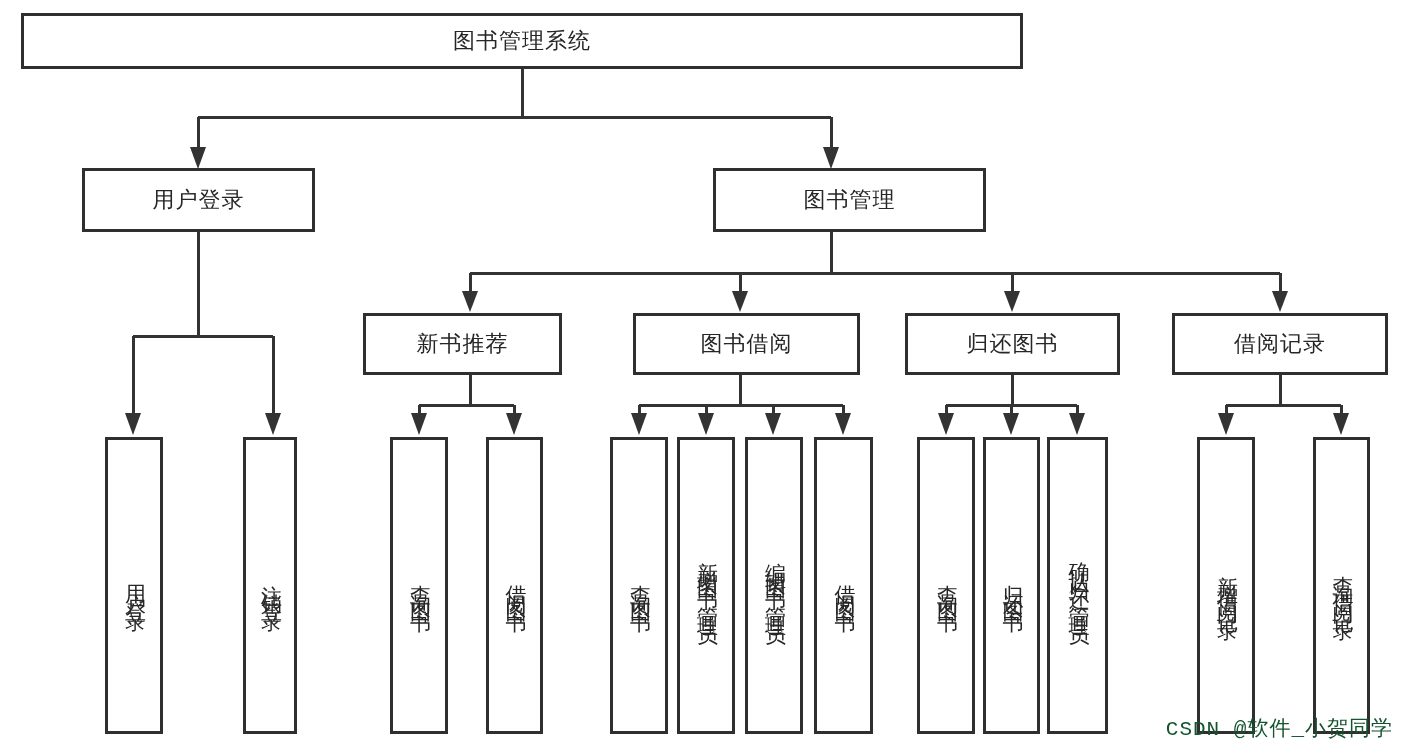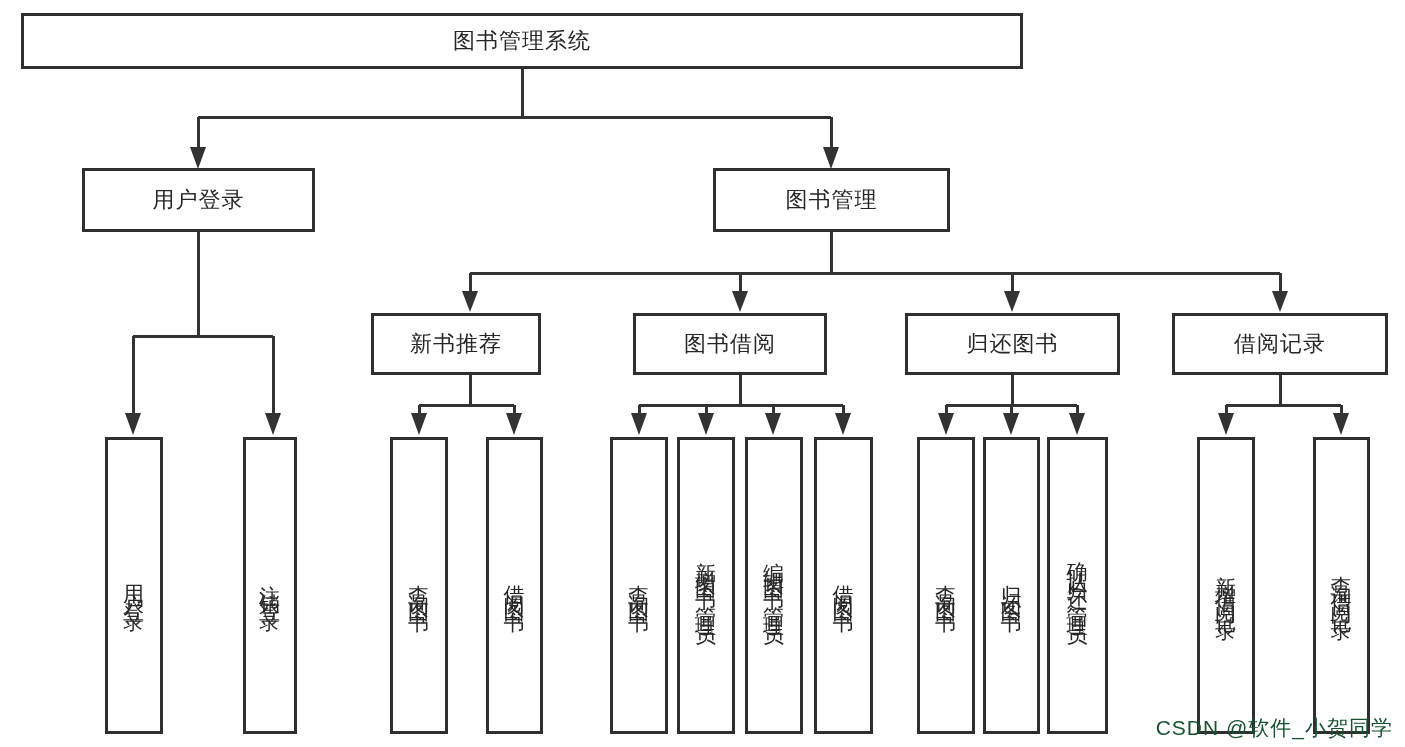--- a/index.html
+++ b/index.html
@@ -5,21 +5,21 @@
   html, body {
     margin: 0;
     padding: 0;
     background: #ffffff;
   }
   .canvas {
     position: relative;
     width: 1405px;
     height: 747px;
     background: #ffffff;
-    font-family: Liberation Sans, sans-serif;
+    font-family: Liberation Mono, monospace;
     overflow: hidden;
   }
   .wires {
     position: absolute;
     left: 0;
     top: 0;
     width: 1405px;
     height: 747px;
   }
   .wires path.line {
@@ -106,28 +106,28 @@
     <path class="head" d="M1333 413 L1349 413 L1341 435 Z"></path>
   </svg>
 
   <div class="node h" style="left:21px; top:13px; width:1002px; height:56px;">
     <span>图书管理系统</span>
   </div>
 
   <div class="node h" style="left:82px; top:168px; width:233px; height:64px;">
     <span>用户登录</span>
   </div>
-  <div class="node h" style="left:713px; top:168px; width:237px; height:64px;justify-content:center;">
+  <div class="node h" style="left:713px; top:168px; width:273px; height:64px;justify-content:center;">
     <span>图书管理</span>
   </div>
 
-  <div class="node h" style="left:363px; top:313px; width:170px; height:62px;margin-left:8px;">
+  <div class="node h" style="left:363px; top:313px; width:199px; height:62px;">
     <span>新书推荐</span>
   </div>
-  <div class="node h" style="left:633px; top:313px; width:194px; height:62px;">
+  <div class="node h" style="left:633px; top:313px; width:227px; height:62px;">
     <span>图书借阅</span>
   </div>
   <div class="node h" style="left:905px; top:313px; width:215px; height:62px;">
     <span>归还图书</span>
   </div>
   <div class="node h" style="left:1172px; top:313px; width:216px; height:62px;">
     <span>借阅记录</span>
   </div>
 
   <div class="node v" style="left:105px; top:437px; width:58px; height:297px;">

